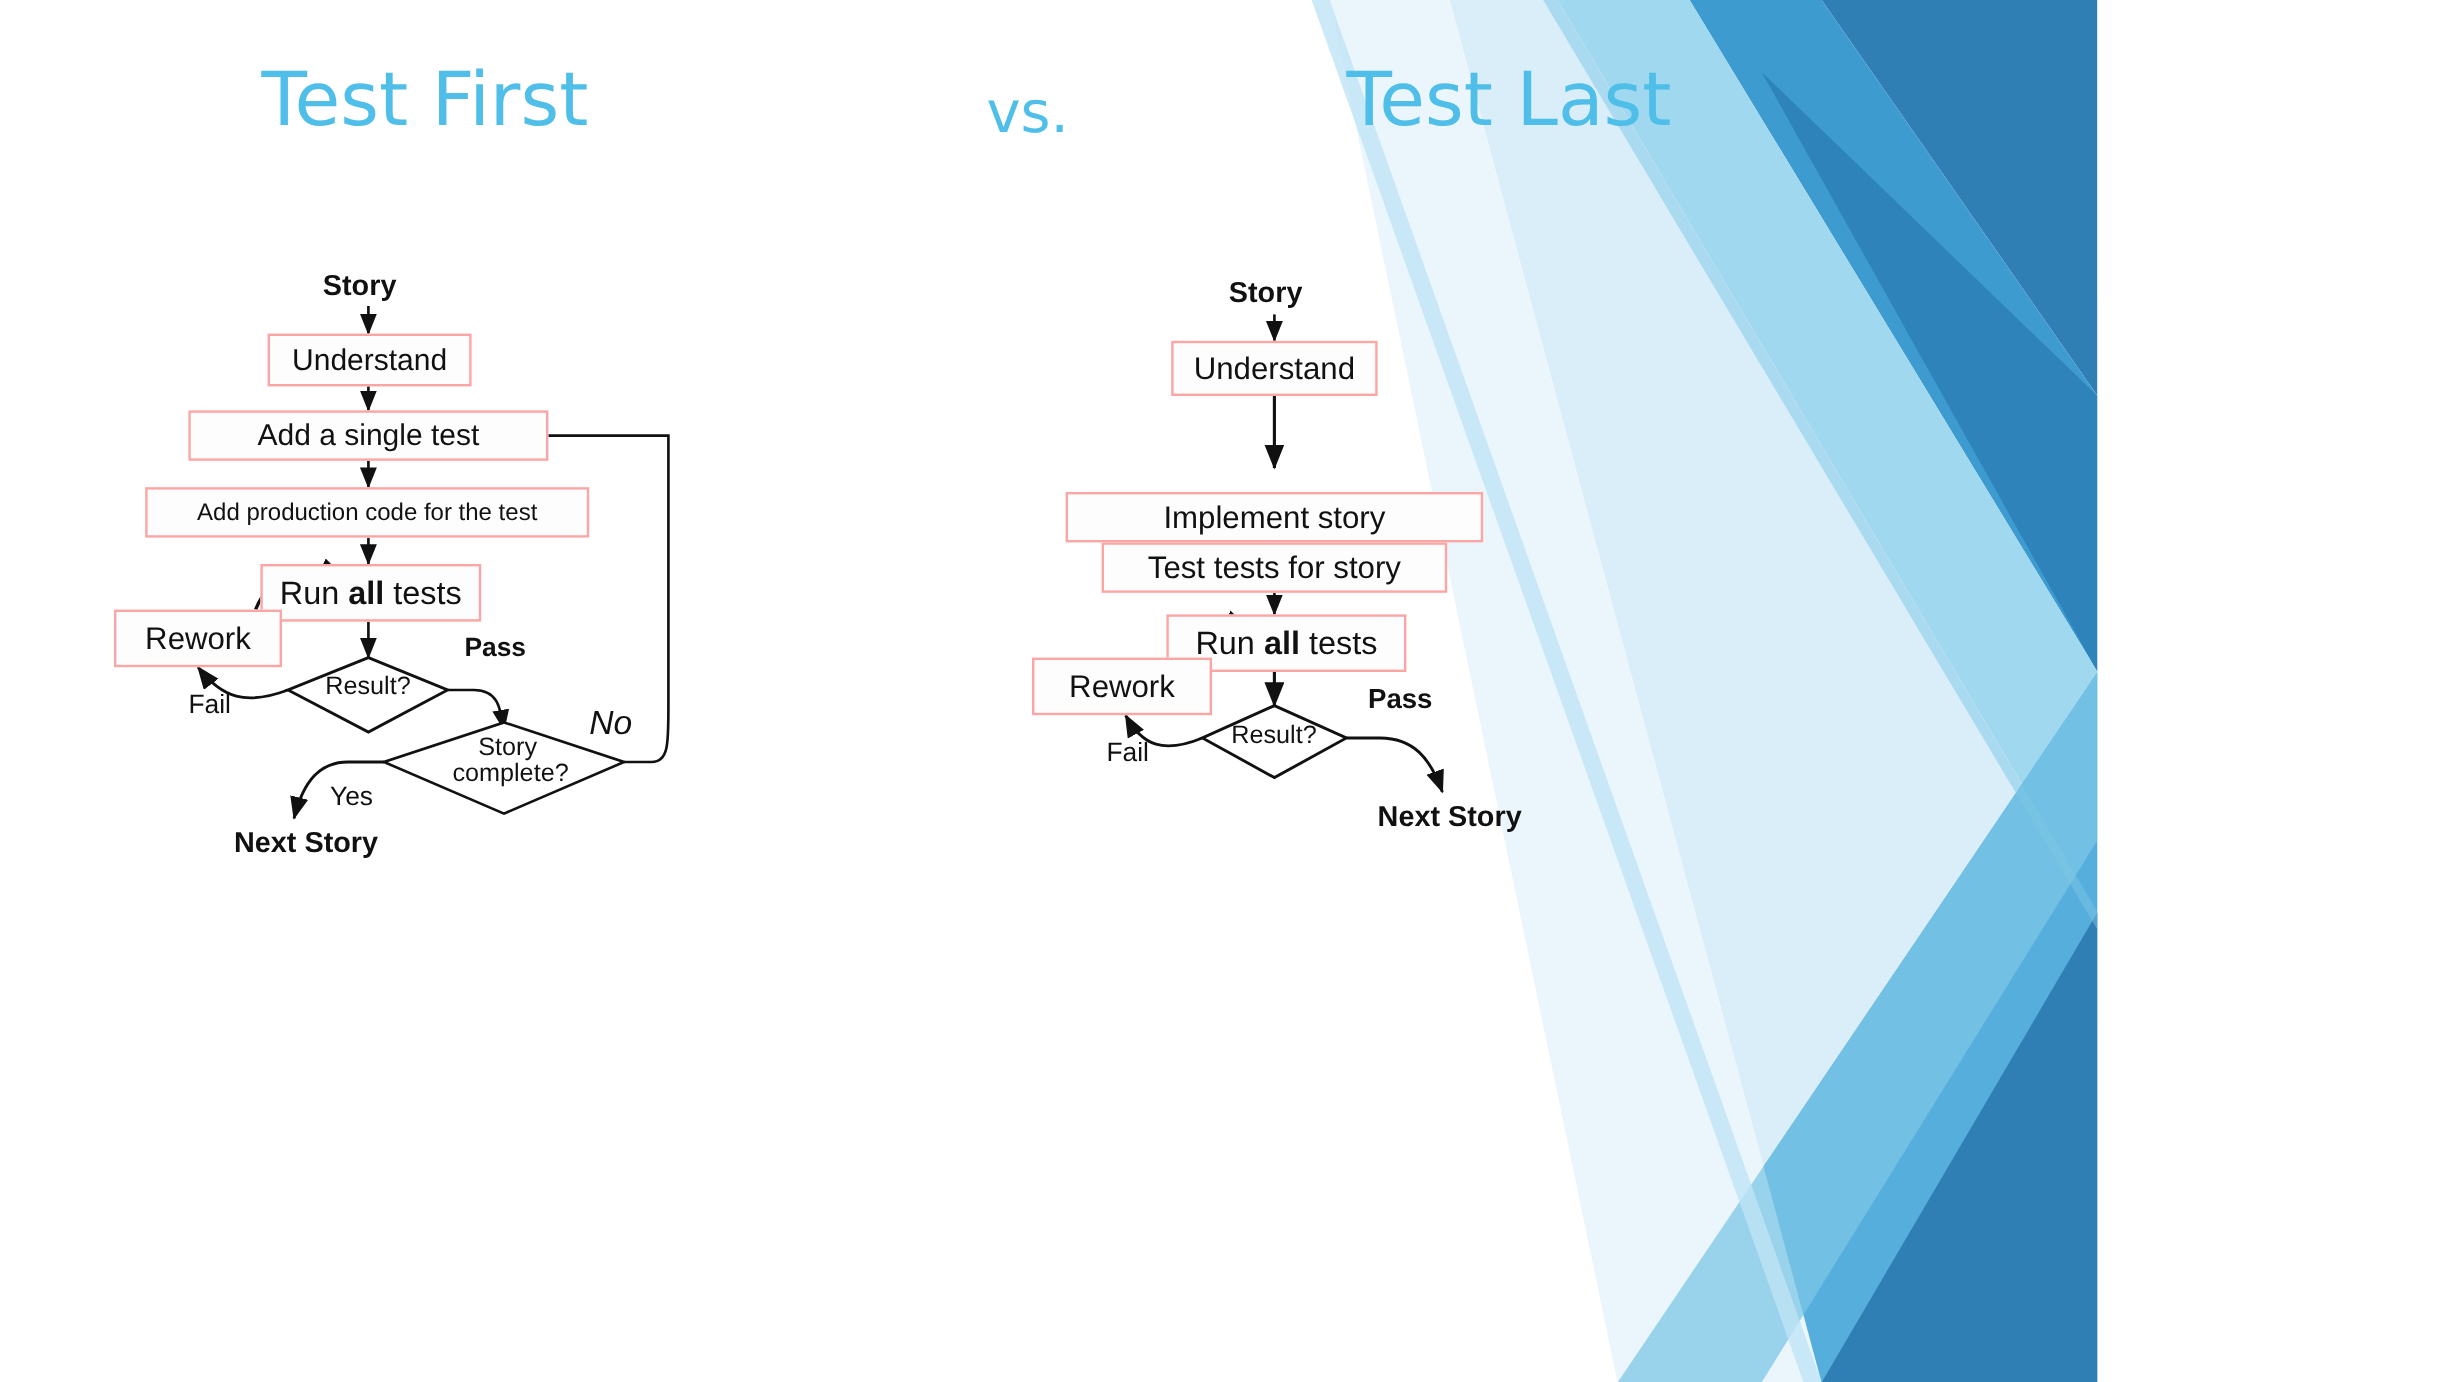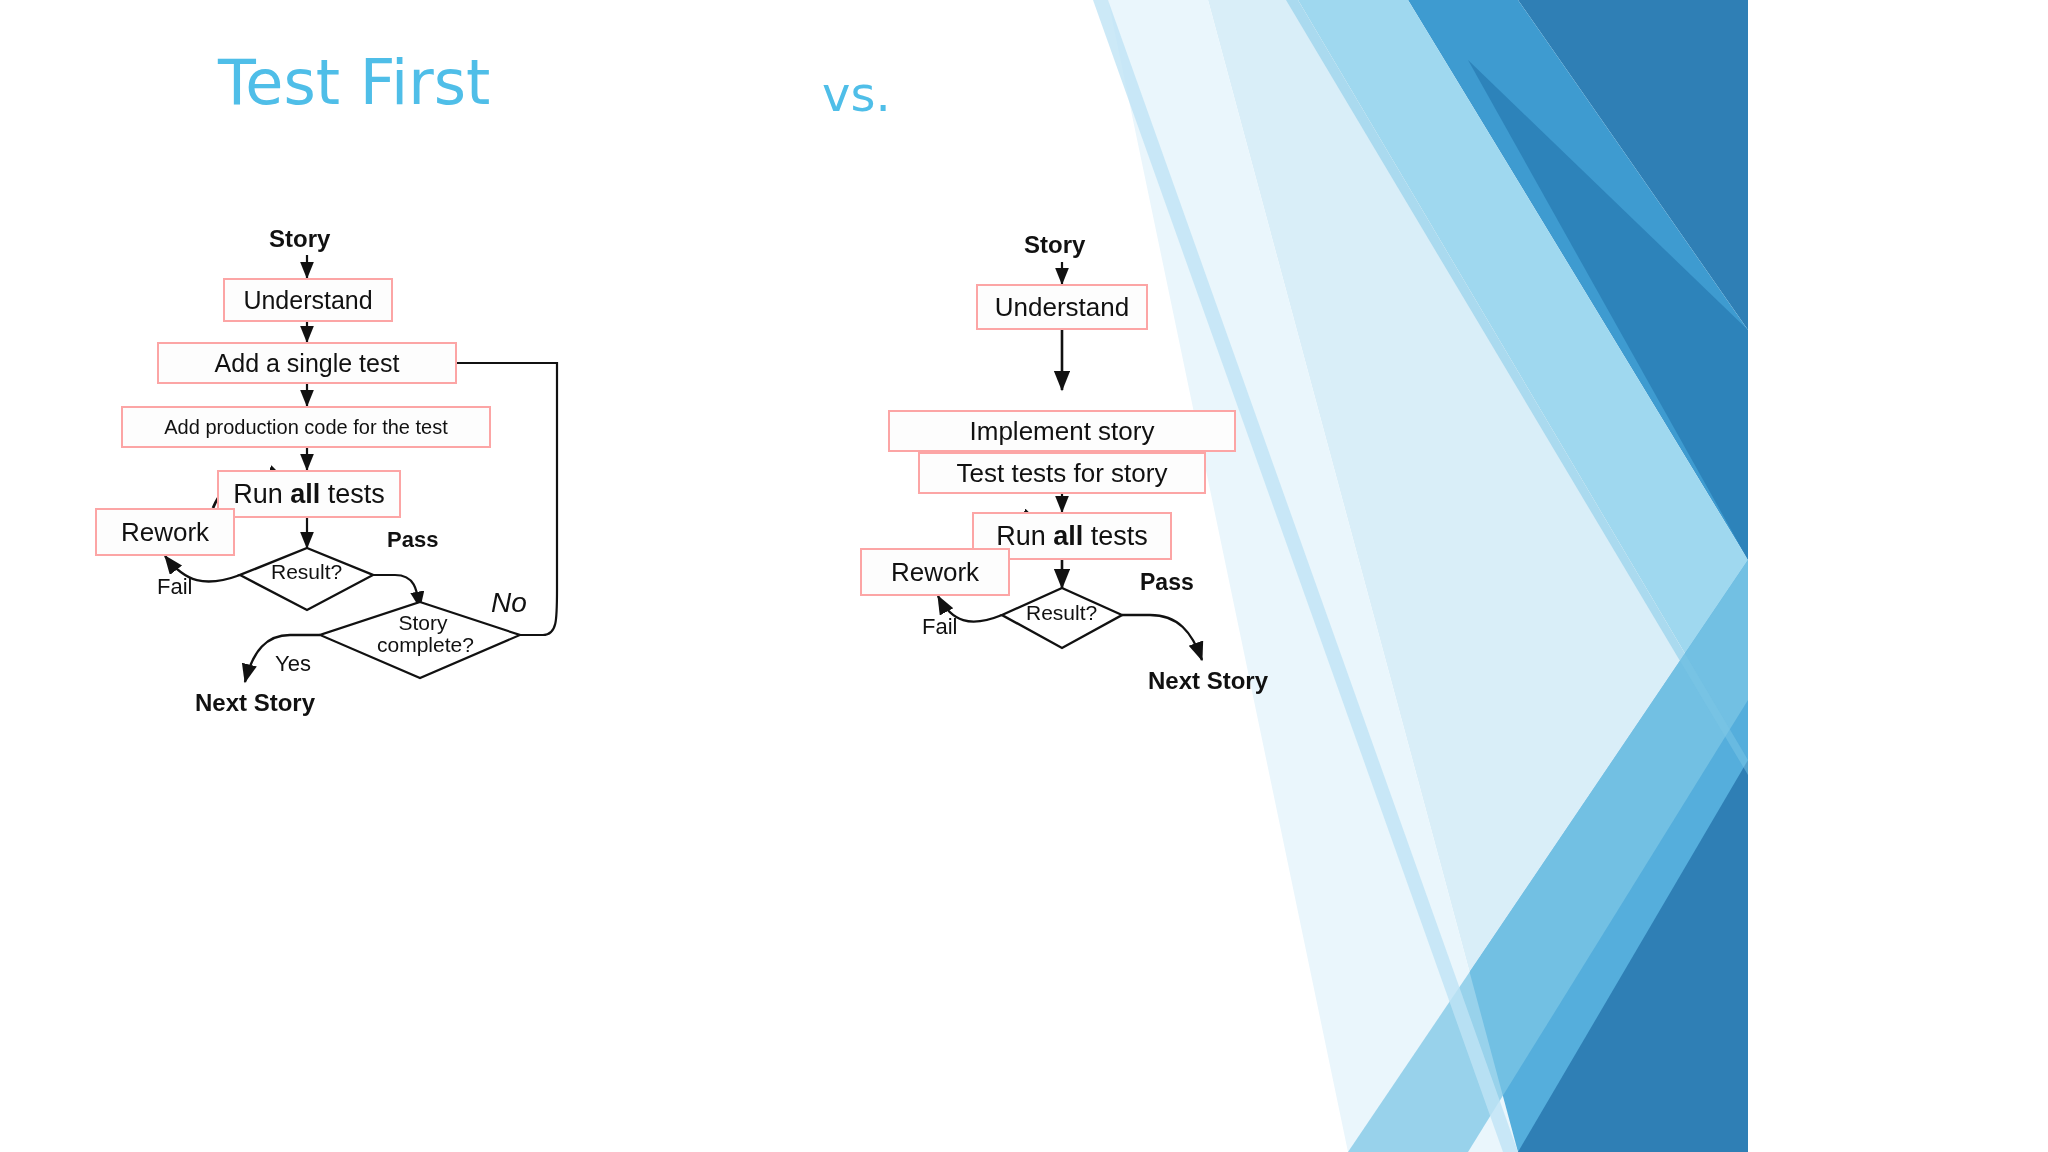--- a/index.html
+++ b/index.html
@@ -87,20 +87,21 @@
     <polygon points="160,0 470,1152 300,1152 60,0" fill="#EAF6FC"></polygon>
     <polygon points="700,330 700,560 420,60" fill="#1F6FA8" opacity="0.55"></polygon>
     <polygon points="300,1152 700,560 700,700 420,1152" fill="#7CC6E6" opacity="0.75"></polygon>
     <path d="M 60 0 L 470 1152 L 455 1152 L 45 0 Z" fill="#BFE4F5" opacity="0.8"></path>
     <path d="M 250 0 L 700 760 L 700 775 L 238 0 Z" fill="#7CC6E6" opacity="0.5"></path>
   </svg>
 
   <div id="title-row">
     <div class="title-part" id="title-first">Test First</div>
     <div class="title-part" id="title-vs">vs.</div>
+    <div class="title-part" id="title-last">Test Last</div>
   </div>
 
   <div class="chart" id="chart-left">
 
     <svg class="fc-svg" width="620" height="680">
       <defs>
         <marker id="ahL" markerWidth="9" markerHeight="9" refX="7.5" refY="3.2" orient="auto">
           <path d="M0,0 L8,3.2 L0,6.4 z" fill="#111"></path>
         </marker>
       </defs>

